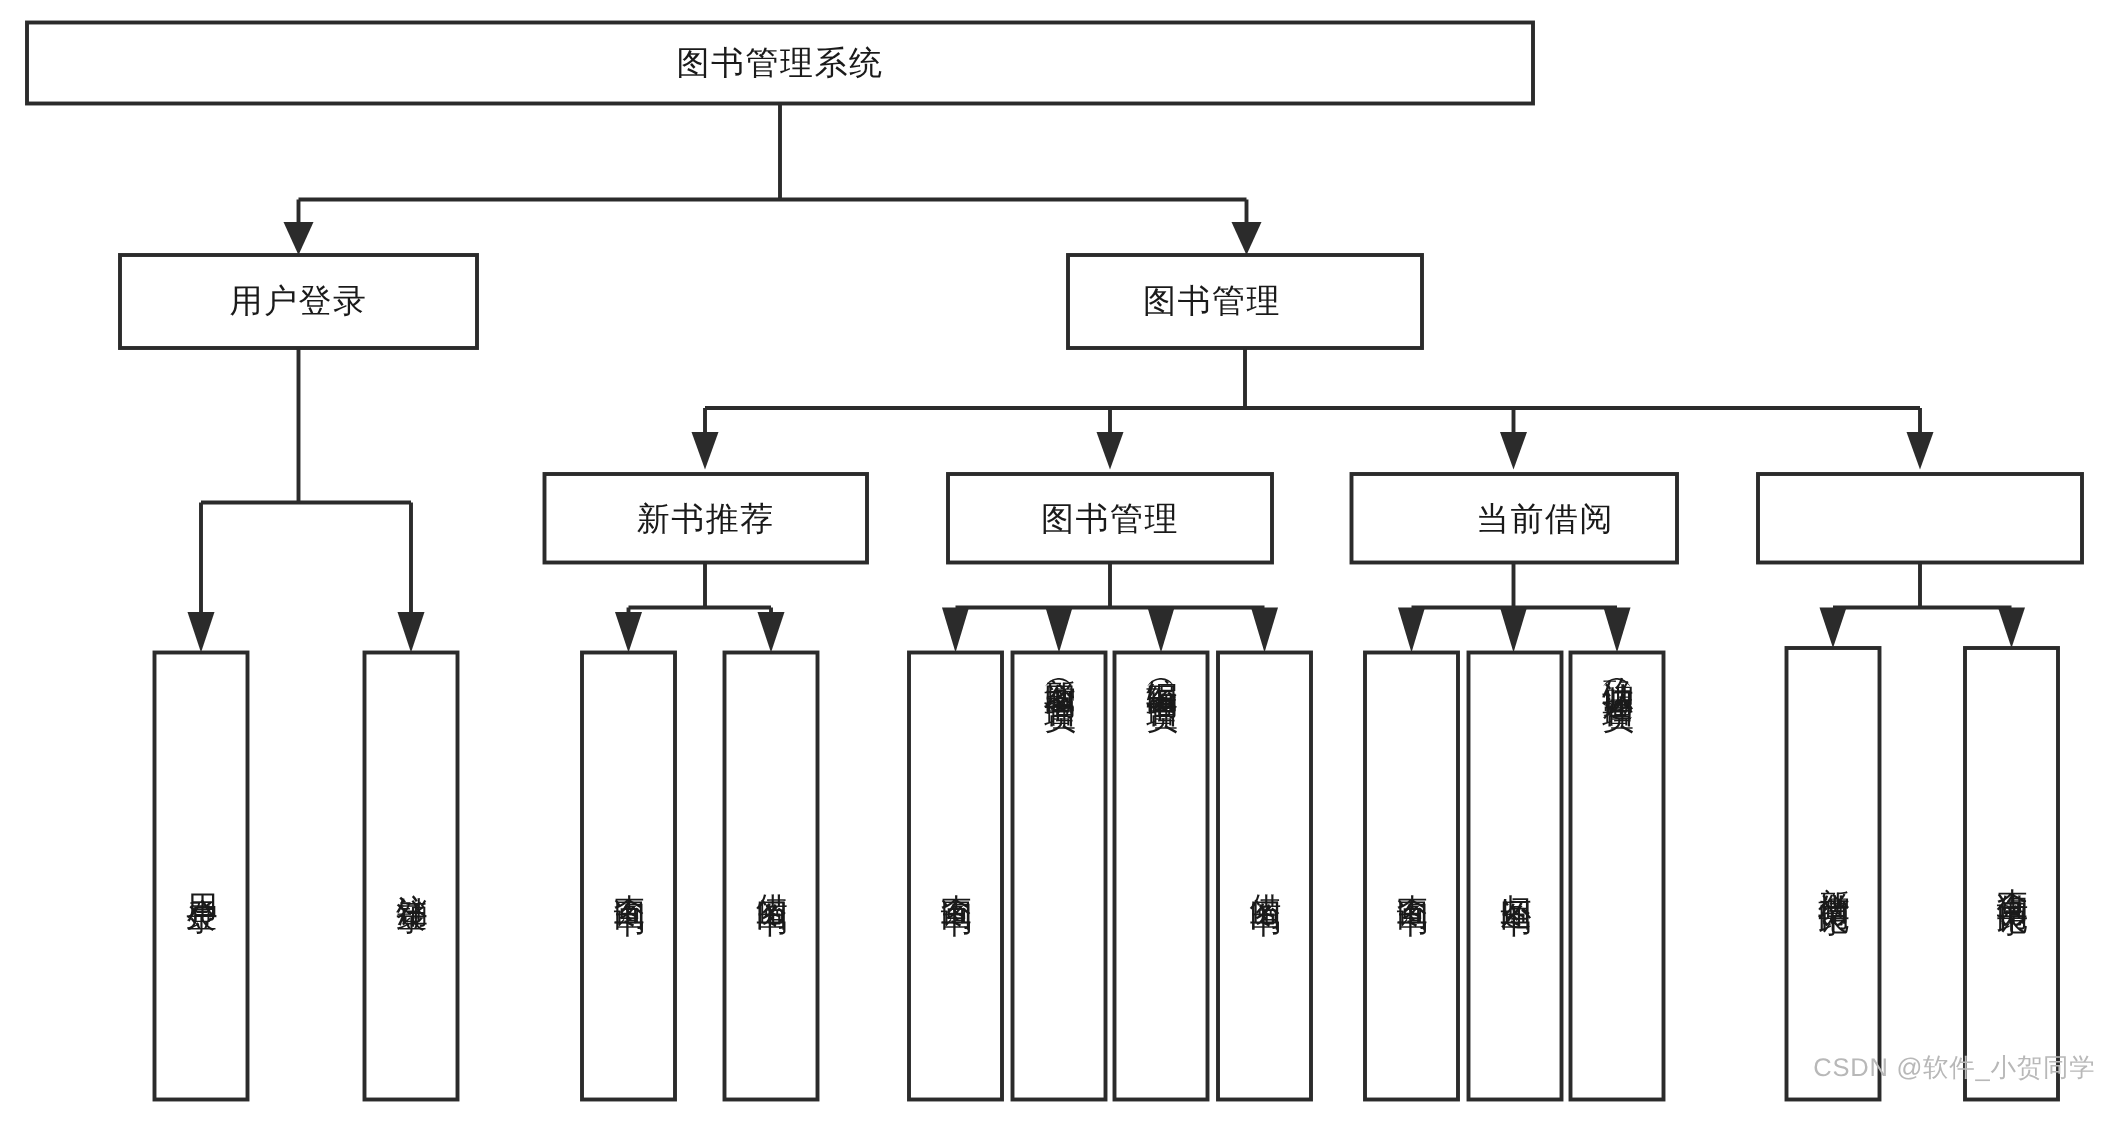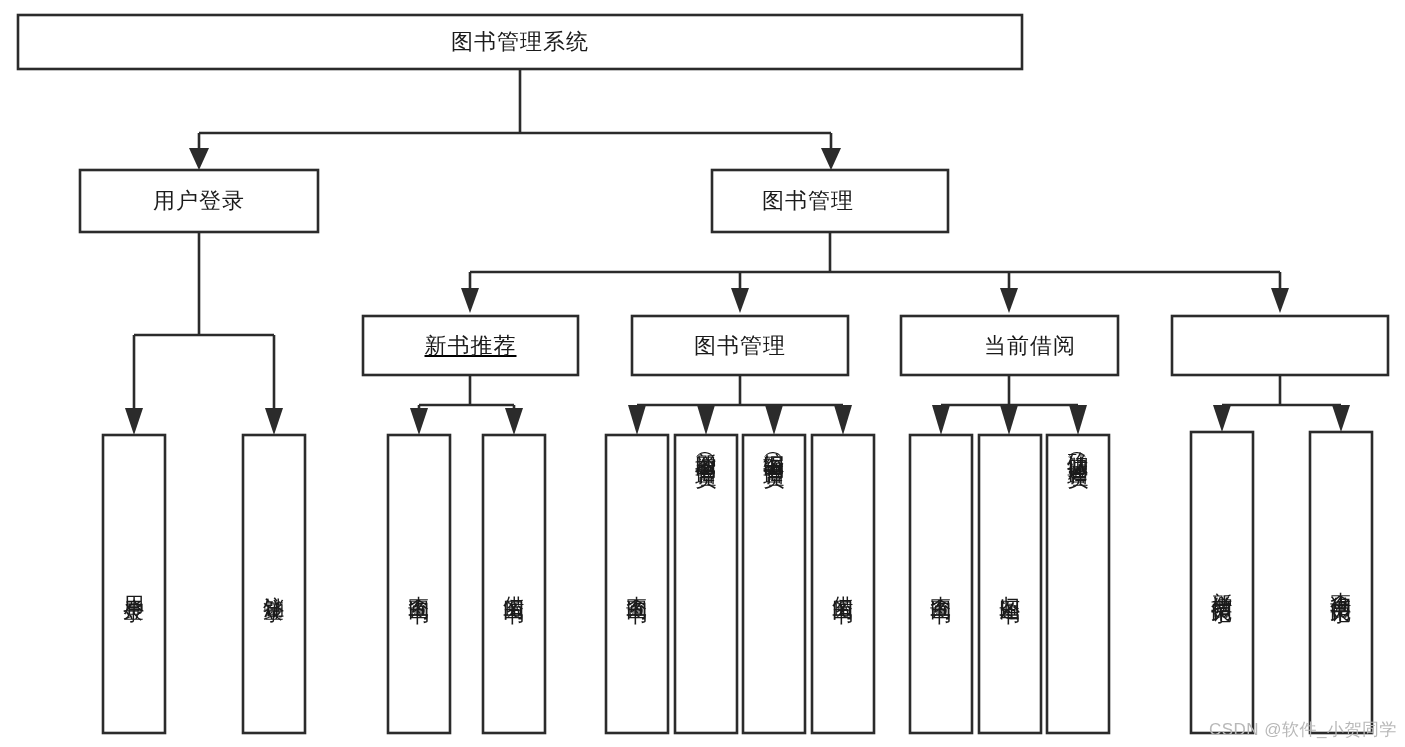--- a/index.html
+++ b/index.html
@@ -69,21 +69,21 @@
   .hlabel-text {
     font-family: "Liberation Sans", "DejaVu Sans", sans-serif;
     font-size: 22px;
     color: #1a1a1a;
     letter-spacing: 1px;
     white-space: nowrap;
   }
   .watermark {
     position: absolute;
     right: 8px;
-    bottom: 6px;
+    bottom: 24px;
     font-family: "Liberation Sans", "DejaVu Sans", sans-serif;
     font-size: 17px;
     color: #b8b8b8;
     letter-spacing: 0.5px;
     white-space: nowrap;
   }
 </style>
 </head>
 <body>
 
@@ -177,21 +177,21 @@
   </div>
 
   <div class="hlabel-wrap" style="left:80px; top:170px; width:238px; height:62px;">
     <span class="hlabel-text">用户登录</span>
   </div>
 
   <div class="hlabel-wrap" style="left:712px; top:170px; width:192px; height:62px;">
     <span class="hlabel-text">图书管理</span>
   </div>
 
-  <div class="hlabel-wrap" style="left:363px; top:316px; width:215px; height:59px;text-decoration:underline;">
+  <div class="hlabel-wrap" style="left:363px; top:316px; width:215px; height:59px;">
     <span class="hlabel-text">新书推荐</span>
   </div>
 
   <div class="hlabel-wrap" style="left:632px; top:316px; width:216px; height:59px;">
     <span class="hlabel-text">图书管理</span>
   </div>
 
   <div class="hlabel-wrap" style="left:901px; top:316px; width:258px; height:59px;text-align:center;">
     <span class="hlabel-text">当前借阅</span>
   </div>

